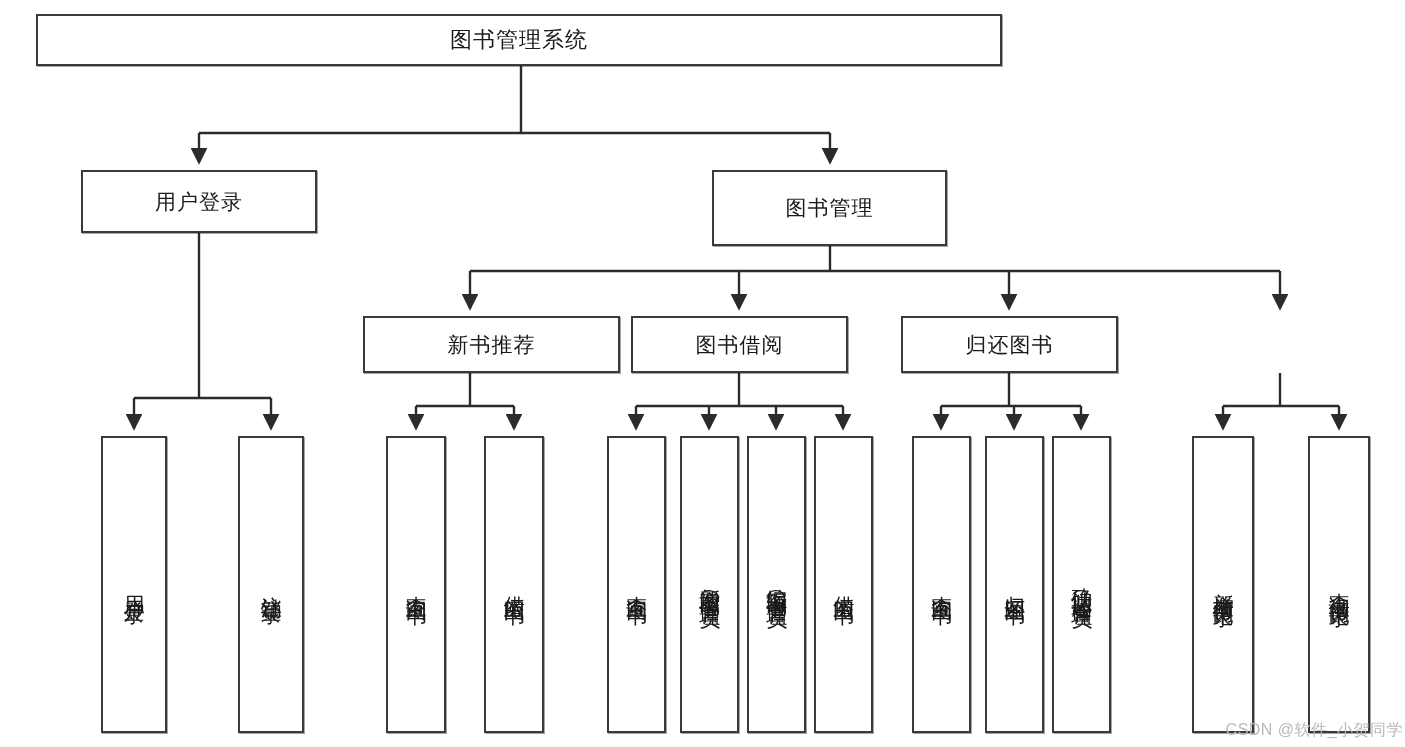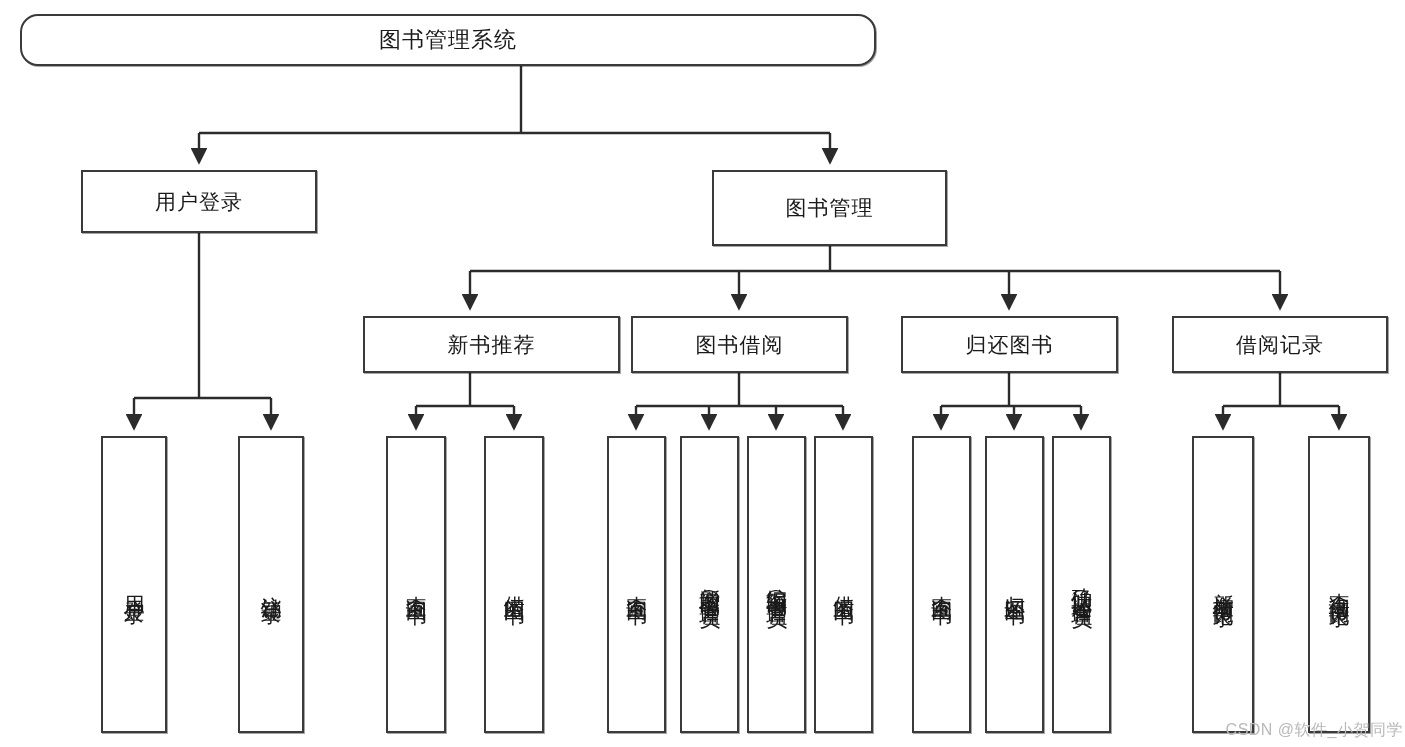--- a/index.html
+++ b/index.html
@@ -115,42 +115,39 @@
       <path d="M 1014 406 L 1014 428" marker-end="url(#arrow)"></path>
       <path d="M 1081 406 L 1081 428" marker-end="url(#arrow)"></path>
 
       <path d="M 1280 373 L 1280 406"></path>
       <path d="M 1223 406 L 1339 406"></path>
       <path d="M 1223 406 L 1223 428" marker-end="url(#arrow)"></path>
       <path d="M 1339 406 L 1339 428" marker-end="url(#arrow)"></path>
     </g>
   </svg>
 
-  <div class="node root" style="left:20px; top:14px; width:856px; height:52px;border-radius:18px;">
+  <div class="node root" style="left:36px; top:14px; width:966px; height:52px;">
     <span class="label">图书管理系统</span>
   </div>
 
   <div class="node" style="left:81px; top:170px; width:236px; height:63px;">
     <span class="label">用户登录</span>
   </div>
   <div class="node" style="left:712px; top:170px; width:235px; height:76px;">
     <span class="label">图书管理</span>
   </div>
 
   <div class="node" style="left:363px; top:316px; width:257px; height:57px;">
     <span class="label">新书推荐</span>
   </div>
   <div class="node" style="left:631px; top:316px; width:217px; height:57px;">
     <span class="label">图书借阅</span>
   </div>
   <div class="node" style="left:901px; top:316px; width:217px; height:57px;">
     <span class="label">归还图书</span>
-  </div>
-  <div class="node" style="left:1172px; top:316px; width:216px; height:57px;">
-    <span class="label">借阅记录</span>
   </div>
 
   <div class="node leaf" style="left:101px; top:436px; width:66px; height:297px;">
     <span class="label">用户登录</span>
   </div>
   <div class="node leaf" style="left:238px; top:436px; width:66px; height:297px;">
     <span class="label">注销登录</span>
   </div>
   <div class="node leaf" style="left:386px; top:436px; width:60px; height:297px;">
     <span class="label">查询图书</span>

